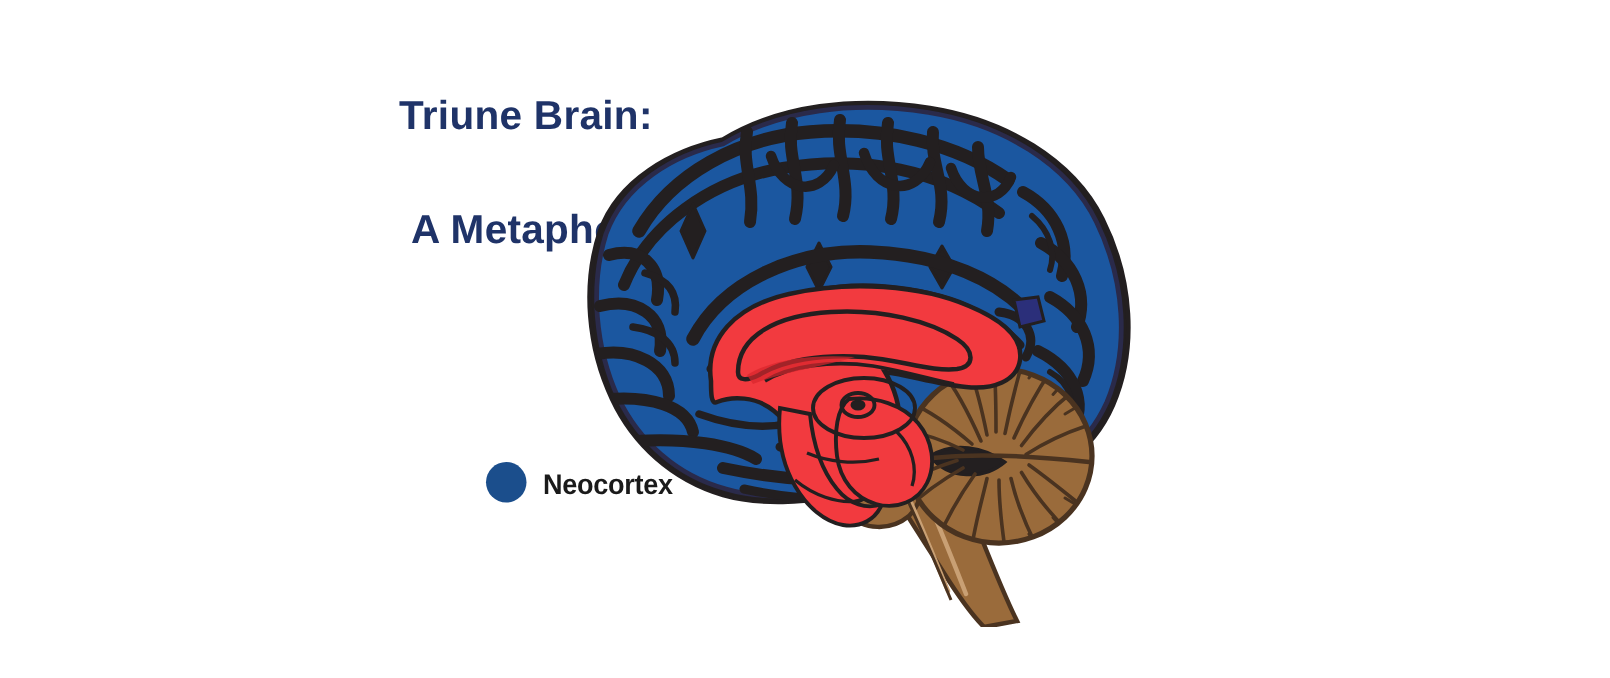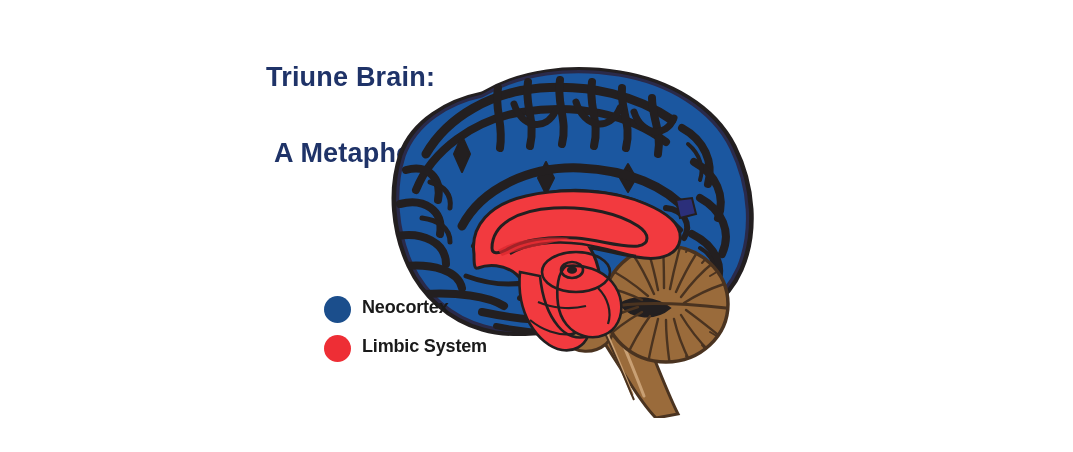--- a/index.html
+++ b/index.html
@@ -30,21 +30,21 @@
   }
   #title .line2 { padding-left: 8px; }
 
   #legend {
     position: absolute;
     left: 324px;
     top: 296px;
   }
   .legend-row {
     display: flex;
-    align-items: flex-start;
+    align-items: flex-end;
     height: 39px;
   }
   .legend-dot {
     width: 27px;
     height: 27px;
     border-radius: 50%;
     flex: 0 0 auto;
   }
   .legend-label {
     margin-left: 11px;
@@ -275,19 +275,15 @@
         <path d="M128,192 C144,182 170,178 200,180 C180,186 152,190 132,198 Z" fill="#D8252C" stroke="none" opacity="0.7"></path>
       </g>
     </svg>
   </div>
 
   <div id="legend">
     <div class="legend-row">
       <span class="legend-dot" style="background:#1B4E8C;"></span>
       <span class="legend-label">Neocortex</span>
     </div>
-    <div class="legend-row">
-      <span class="legend-dot" style="background:#EE2E35;"></span>
-      <span class="legend-label">Limbic System</span>
-    </div>
   </div>
 
 </div>
 
 </body></html>

